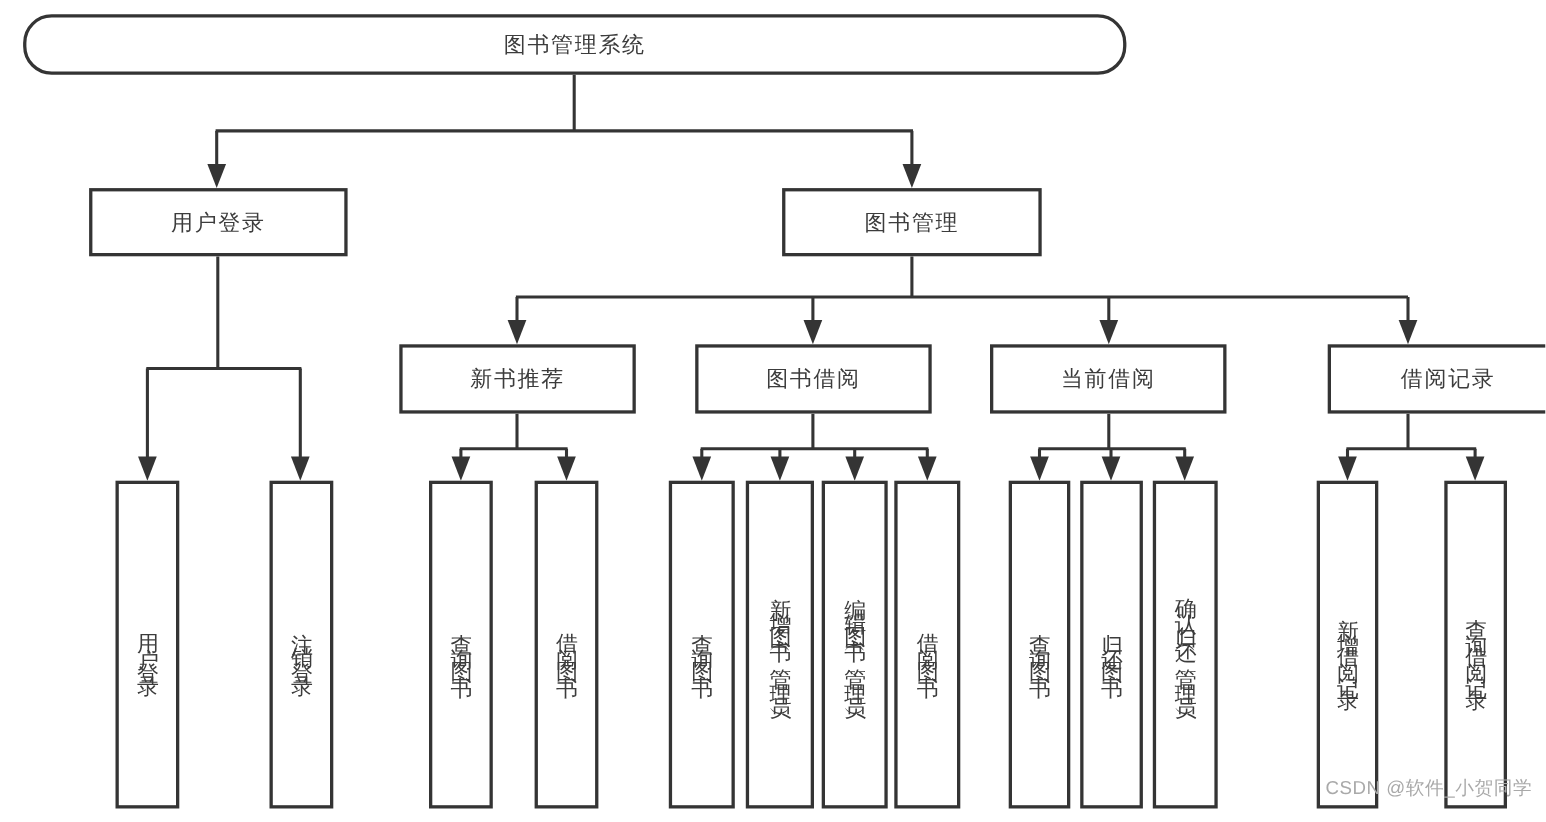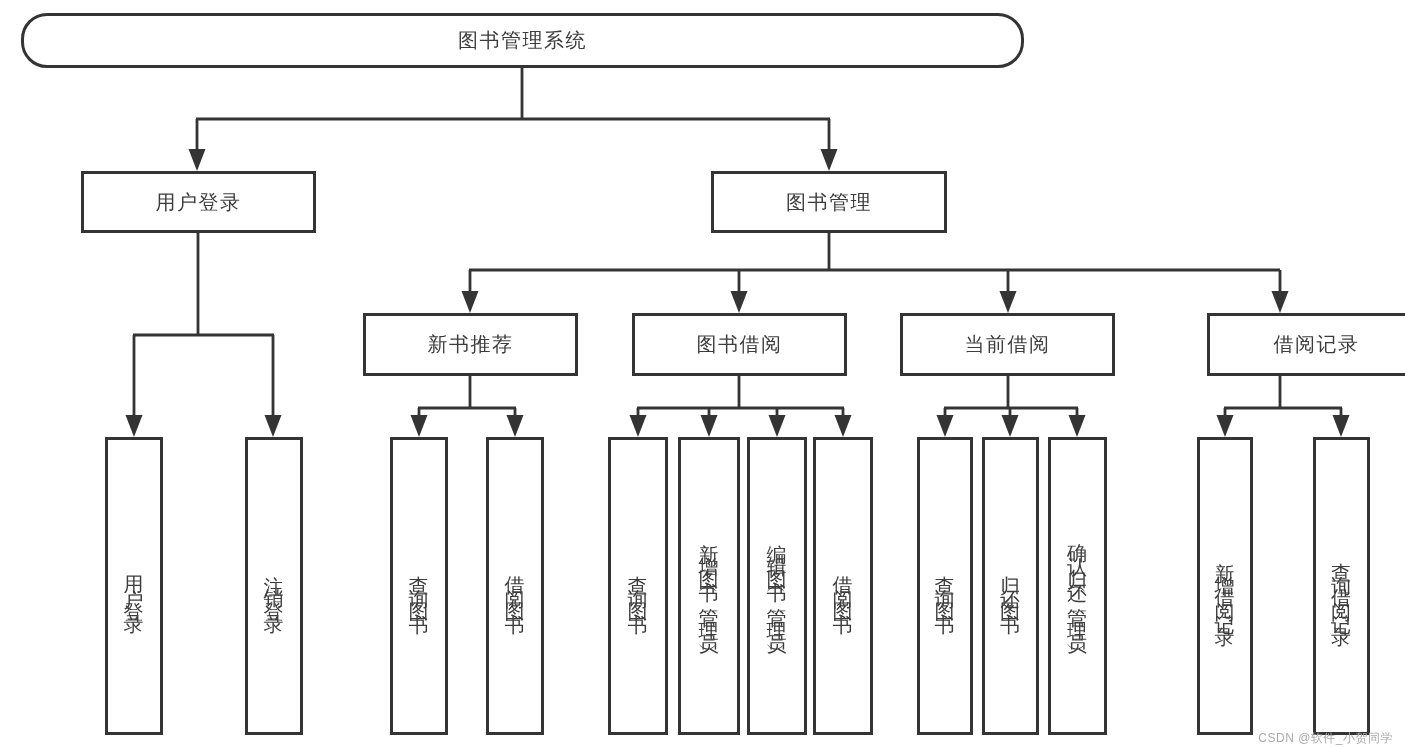--- a/index.html
+++ b/index.html
@@ -42,22 +42,22 @@
   .leaf .vlabel {
     writing-mode: vertical-rl;
     line-height: 20px;
     font-size: 20px;
     letter-spacing: 13px;
     white-space: nowrap;
   }
   .watermark {
     position: absolute;
     right: 12px;
-    bottom: 0;
-    font-size: 12px;
+    bottom: 19px;
+    font-size: 17px;
     letter-spacing: 0.5px;
     color: var(--watermark);
     z-index: 5;
     white-space: nowrap;
   }
 </style>
 </head>
 <body>
 
 <div class="canvas">

